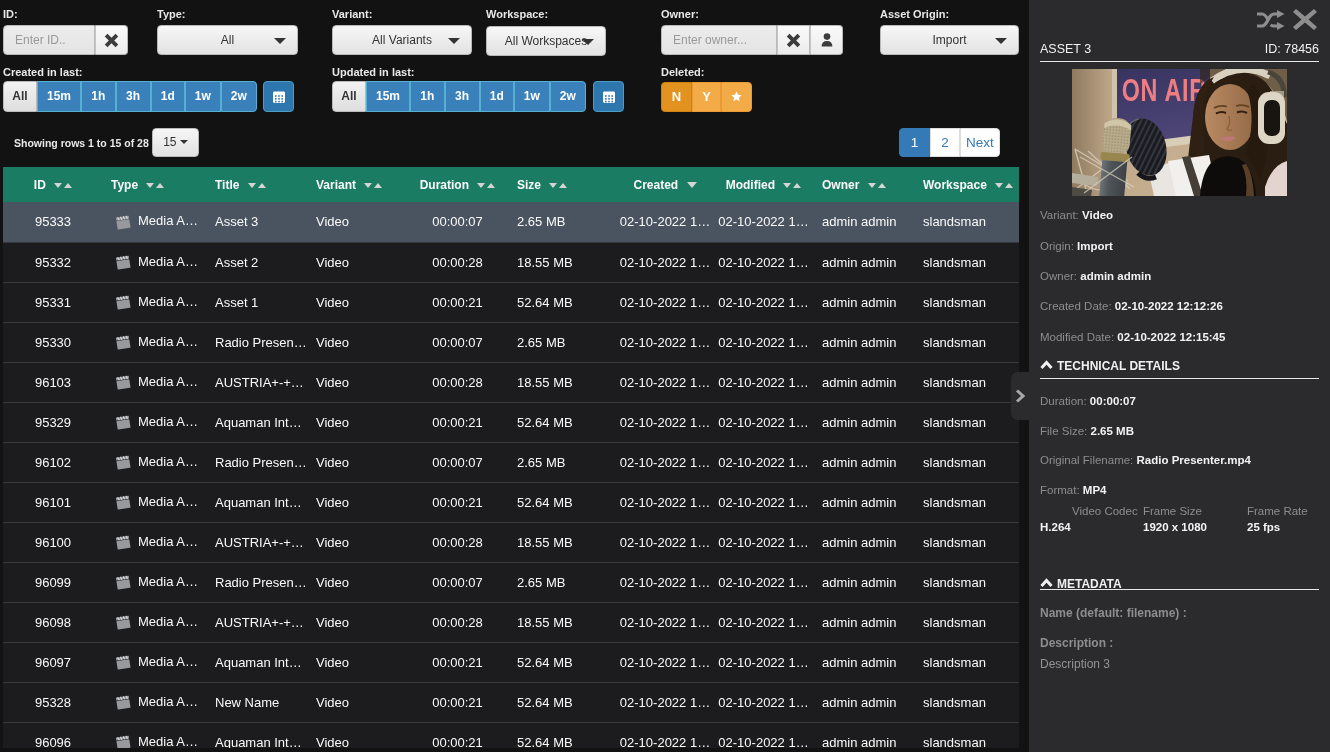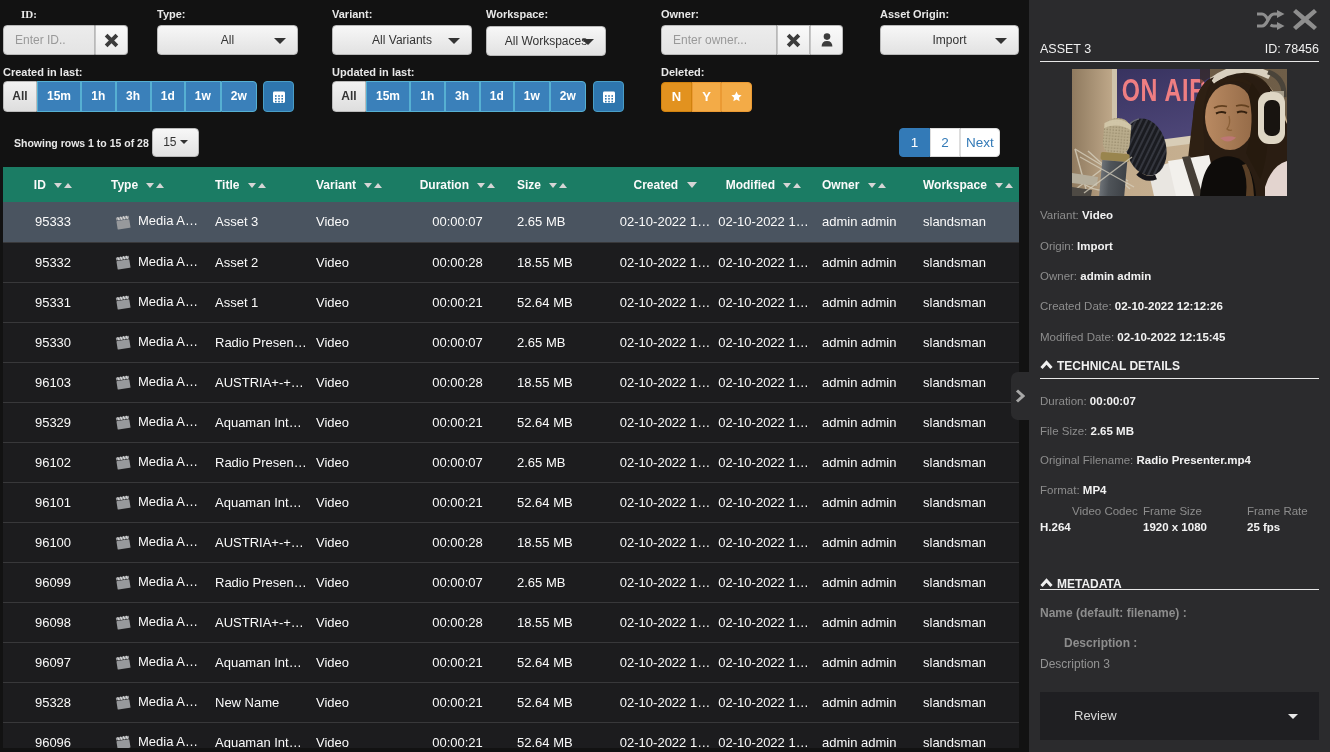--- a/index.html
+++ b/index.html
@@ -62,21 +62,21 @@
   #panel { position:absolute; left:1029px; top:0; width:301px; height:752px;
     background:#2b2b2d; }
   .pl { color:#8d8d8d; font-size:11.5px; }
   .pv { color:#f2f2f2; font-weight:bold; font-size:11.5px; }
   .phead { color:#f0f0f0; font-weight:bold; font-size:12px; }
   .hr { position:absolute; left:11px; width:279px; height:1px; background:#e8e8e8; }
 </style>
 </head>
 <body>
 
-<div class="lbl" style="left:21px;top:8px;font-family:Liberation Serif, serif;">ID:</div>
+<div class="lbl" style="left:3px;top:8px;">ID:</div>
 <div class="igrp" style="left:3px;top:25px;">
   <div class="inp" style="width:92px;">Enter ID..</div>
   <div class="ibtn last" style="width:33px;">
     <svg width="15" height="15" viewBox="0 0 14 14">
         <path d="M2 2 L12 12 M12 2 L2 12" stroke="#3c3c3c" stroke-width="3.6"></path>
       </svg>
   </div>
 </div>
 
 <div class="lbl" style="left:157px;top:8px;">Type:</div>
@@ -666,24 +666,20 @@
   <div class="abs pl" style="left:218px;top:505px;">Frame Rate</div>
   <div class="abs pv" style="left:11px;top:521px;">H.264</div>
   <div class="abs pv" style="left:114px;top:521px;">1920 x 1080</div>
   <div class="abs pv" style="left:218px;top:521px;">25 fps</div>
   <div class="abs phead" style="left:11px;top:569px;margin-top:8px;">
     <svg width="13" height="10" viewBox="0 0 13 10" style="margin-right:4px;">
         <path d="M1.5 8 L6.5 2.5 L11.5 8" stroke="#f0f0f0" stroke-width="3" fill="none"></path>
       </svg>METADATA</div>
   <div class="hr" style="top:589px;"></div>
   <div class="abs" style="left:11px;top:606px;color:#8d8d8d;font-weight:bold;font-size:12px;">Name (default: filename) :</div>
-  <div class="abs" style="left:11px;top:636px;color:#8d8d8d;font-weight:bold;font-size:12px;margin-left:24px;">Description :</div>
+  <div class="abs" style="left:11px;top:636px;color:#8d8d8d;font-weight:bold;font-size:12px;">Description :</div>
   <div class="abs" style="left:11px;top:657px;color:#939393;font-size:12px;">Description 3</div>
-  <div class="abs" style="left:11px;top:692px;width:279px;height:48px;background:#1f1f22;">
-    <div class="abs" style="left:34px;top:0;line-height:48px;color:#d8d8d8;font-size:13px;">Review</div>
-    <span class="abs" style="right:21px;top:22px;width:0;height:0;border-left:5px solid transparent;border-right:5px solid transparent;border-top:5px solid #e8e8e8;"></span>
-  </div>
   <div class="abs" style="left:-18px;top:372px;width:18px;height:48px;background:#2b2b2d;border-radius:7px 0 0 7px;">
     <svg width="10" height="14" viewBox="0 0 10 14" style="position:absolute;left:4px;top:17px;">
         <path d="M2 1.5 L8 7 L2 12.5" stroke="#a8a8a8" stroke-width="3" fill="none"></path>
       </svg>
   </div>
 </div>
 
 </body></html>

